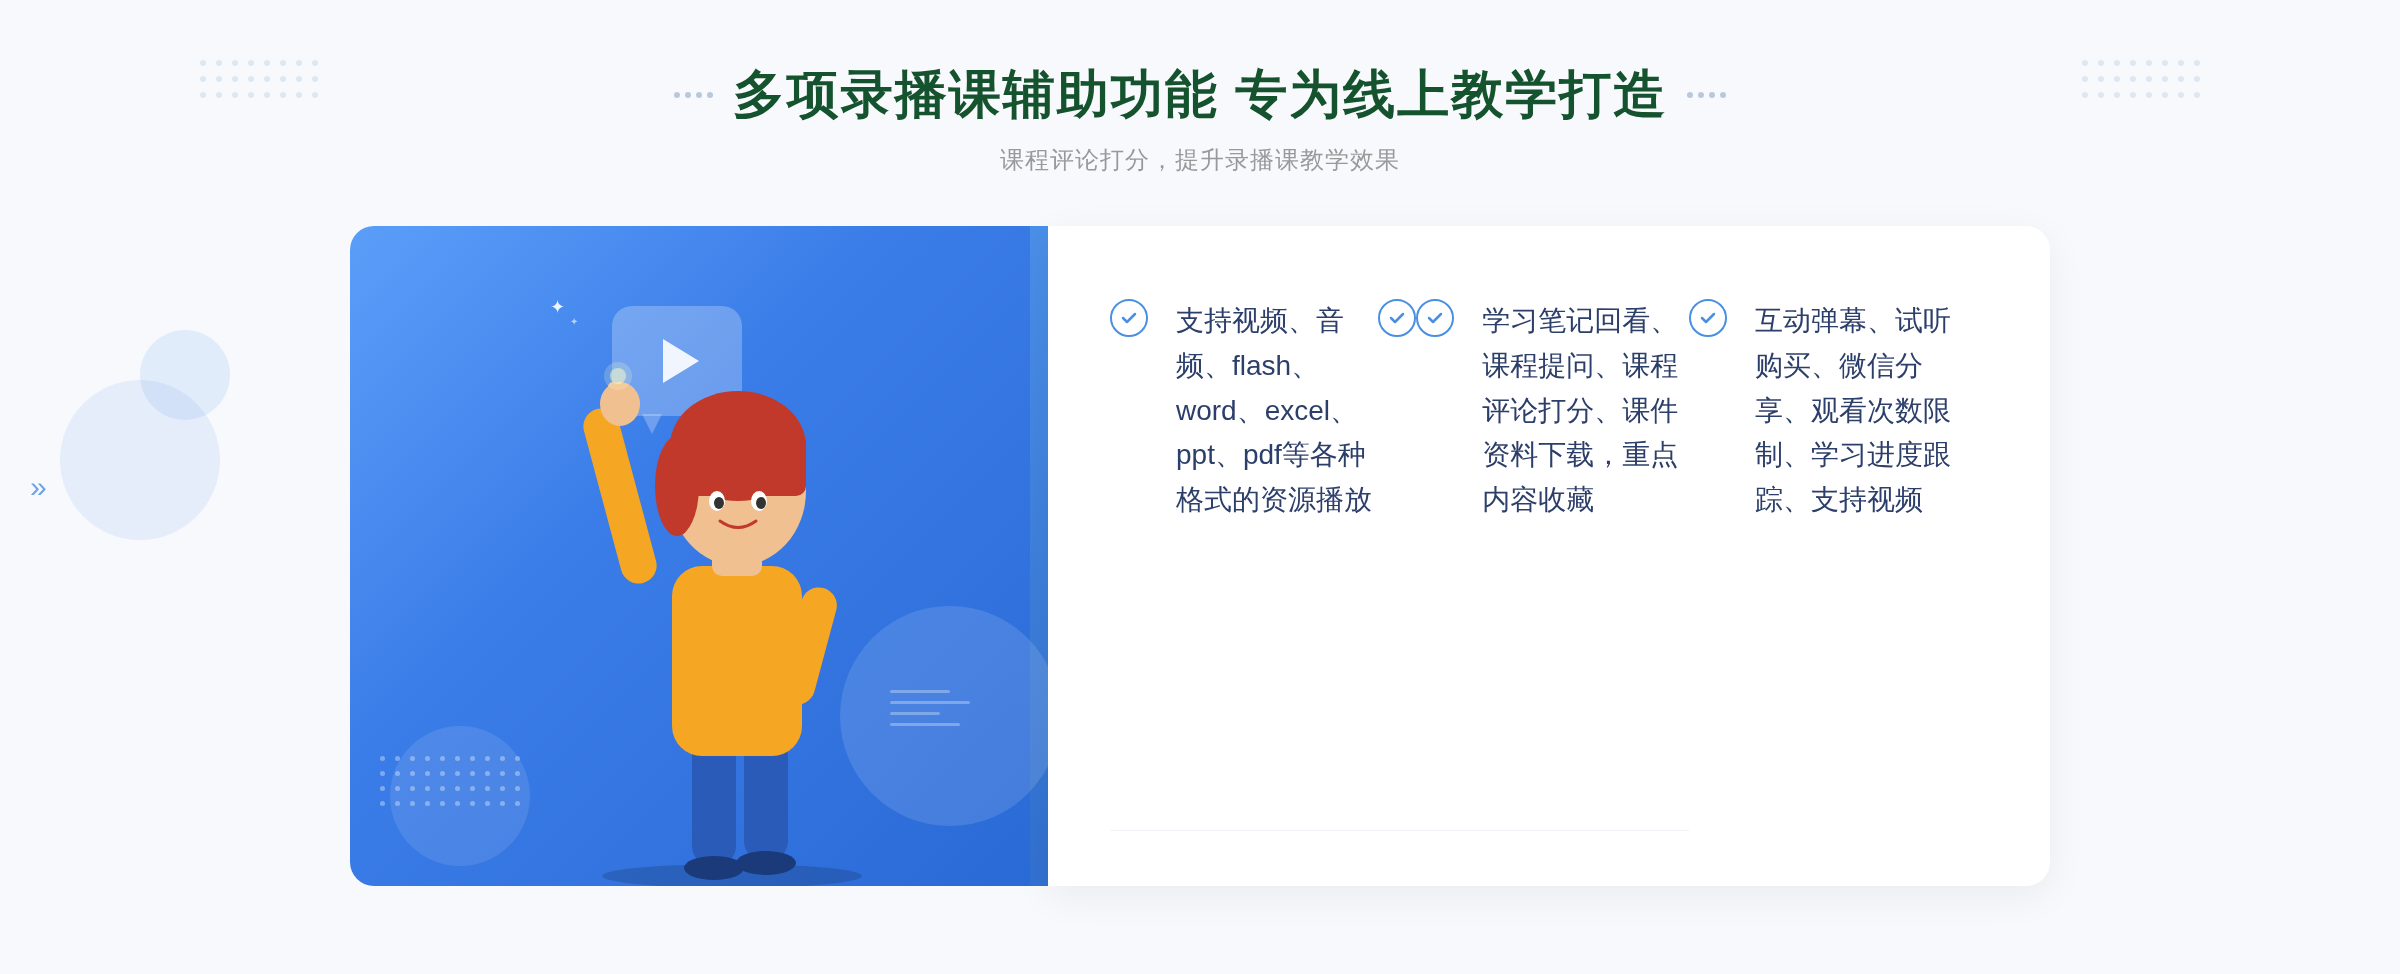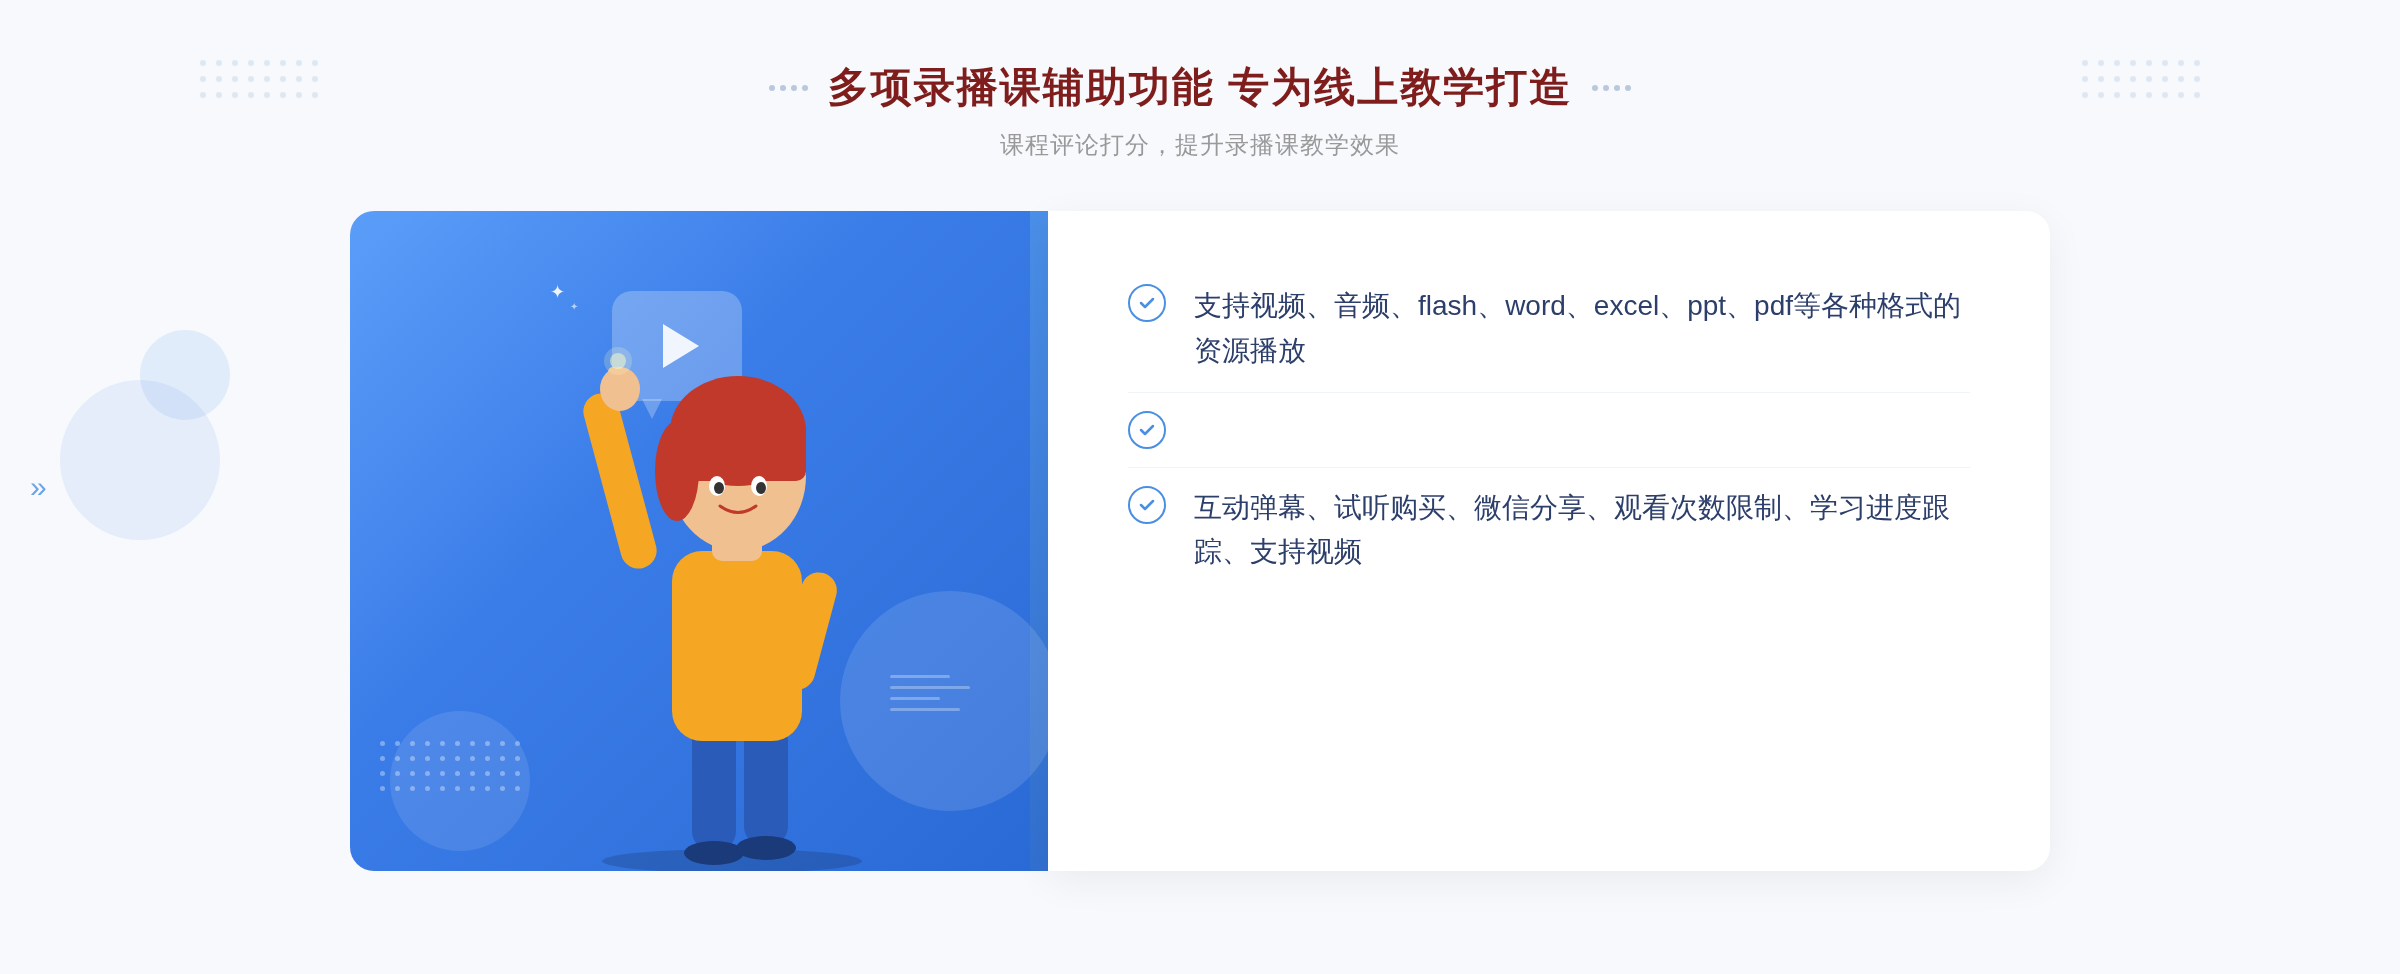--- a/index.html
+++ b/index.html
@@ -50,23 +50,23 @@
 
     .decorator-dots span {
       width: 6px;
       height: 6px;
       border-radius: 50%;
       background: #a0b4d0;
       opacity: 0.7;
     }
 
     .main-title {
-      font-size: 41px;
+      font-size: 52px;
       font-weight: 700;
-      color: #7f1d1d;
+      color: #14532d;
       letter-spacing: 2px;
     }
 
     .sub-title {
       font-size: 24px;
       color: #999;
       margin-top: 14px;
       letter-spacing: 1px;
       font-weight: 400;
     }
@@ -185,24 +185,24 @@
       bottom: 0;
       left: 50%;
       transform: translateX(-40%);
     }
 
     
     .features-panel {
       flex: 1;
       background: white;
       border-radius: 0 24px 24px 0;
-      padding: 55px 80px 55px 80px;
-      display: flex;
-      flex-direction: column;
-      justify-content: flex-start;
+      padding: 55px 80px 55px 62px;
+      display: flex;
+      flex-direction: row;
+      justify-content: space-between;
       box-shadow: 0 10px 40px rgba(0,0,0,0.06);
     }
 
     .feature-item {
       display: flex;
       align-items: flex-start;
       gap: 28px;
       padding: 18px 0;
       border-bottom: 1px solid #f0f4f8;
     }
@@ -510,20 +510,28 @@
       </div>
 
       <div class="feature-item">
         <div class="check-circle">
           <svg viewBox="0 0 20 20" fill="none" xmlns="http://www.w3.org/2000/svg">
             <path d="M4 10L8 14L16 6" stroke="#4a90e2" stroke-width="2.5" stroke-linecap="round" stroke-linejoin="round"></path>
           </svg>
         </div>
       </div>
 
+      <div class="feature-item">
+        <div class="check-circle">
+          <svg viewBox="0 0 20 20" fill="none" xmlns="http://www.w3.org/2000/svg">
+            <path d="M4 10L8 14L16 6" stroke="#4a90e2" stroke-width="2.5" stroke-linecap="round" stroke-linejoin="round"></path>
+          </svg>
+        </div>
+        <span class="feature-text">学习笔记回看、课程提问、课程评论打分、课件资料下载，重点内容收藏</span>
+      </div>
 
       <div class="feature-item">
         <div class="check-circle">
           <svg viewBox="0 0 20 20" fill="none" xmlns="http://www.w3.org/2000/svg">
             <path d="M4 10L8 14L16 6" stroke="#4a90e2" stroke-width="2.5" stroke-linecap="round" stroke-linejoin="round"></path>
           </svg>
         </div>
         <span class="feature-text">互动弹幕、试听购买、微信分享、观看次数限制、学习进度跟踪、支持视频</span>
       </div>
 

